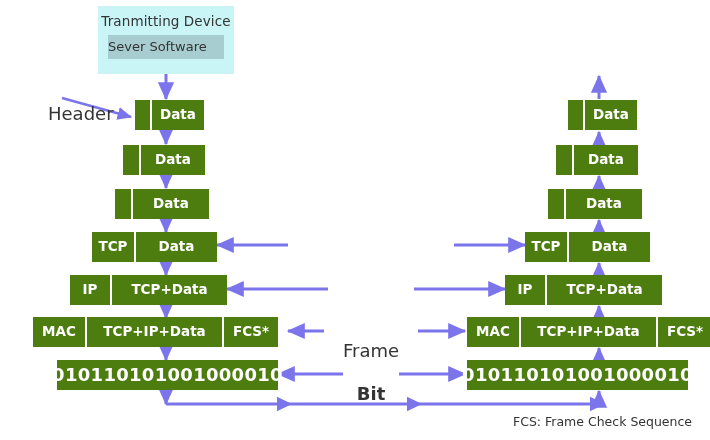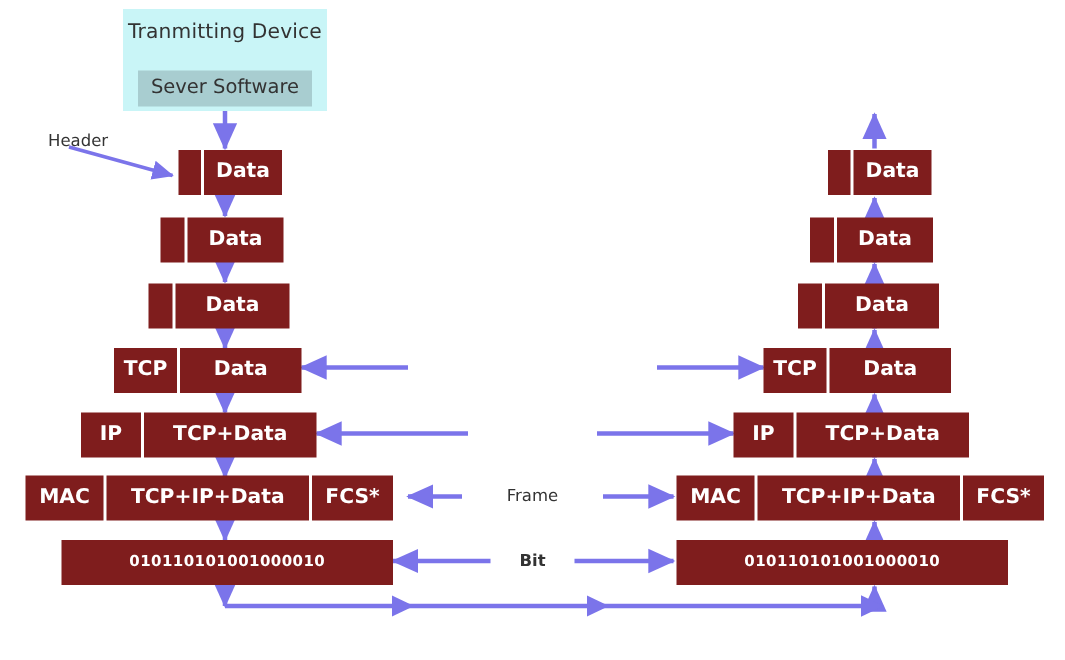--- a/index.html
+++ b/index.html
@@ -10,21 +10,21 @@
   body {
     width: 710px;
     height: 440px;
     position: relative;
     overflow: hidden;
     font-family: "DejaVu Sans", "Liberation Sans", sans-serif;
     color: #333333;
   }
   #canvas {
     position: absolute;
-    left: 0; top: 0;
+    left: 16px; top: 0;
     width: 576px;
     height: 440px;
     border-radius: 20px;
   }
   .abs { position: absolute; box-sizing: border-box; }
 
   
   .device-panel {
     background: #c9f5f7;
     display: flex;
@@ -37,48 +37,49 @@
     font-size: 13.5px;
     color: #333333;
     line-height: 18px;
     letter-spacing: 0.1px;
   }
   .device-sub {
     background: #a8cdd0;
     color: #333333;
     font-size: 13px;
     line-height: 24px;
-    text-align: center;
-    margin-top: 17px;
+    text-align: left;
+    margin-top: 5px;
   }
 
   
   .blk {
-    background: #7f1d1d;
+    background: #4d7c0f;
     color: #ffffff;
     font-size: 13.5px;
     font-weight: bold;
     display: flex;
     align-items: center;
     justify-content: center;
     line-height: 1;
     white-space: nowrap;
   }
   .blk.plain {  }
   .blk.bits {
-    font-size: 10px;
+    font-size: 18px;
     letter-spacing: 0.3px;
   }
 
   
   .label {
-    font-size: 11px;
+    font-size: 18px;
     color: #333333;
     white-space: nowrap;
     line-height: 16px;
+    margin-top: 20px;
   }
   .label.center { text-align: center; }
   .note {
     font-size: 12.5px;
     color: #333333;
     white-space: nowrap;
   }
 
   
   #arrows {
@@ -189,14 +190,15 @@
 
   <div class="abs blk" style="left:451px; top:317px; width:52px; height:30px;">MAC</div>
   <div class="abs blk" style="left:505px; top:317px; width:135px; height:30px;">TCP+IP+Data</div>
   <div class="abs blk" style="left:642px; top:317px; width:54px; height:30px;">FCS*</div>
 
   <div class="abs blk bits" style="left:451px; top:360px; width:221px; height:30px;">010110101001000010</div>
 
   <div class="abs label center" style="left:312px; top:323px; width:86px;">Frame</div>
   <div class="abs label center" style="left:330px; top:366px; width:50px;font-weight:bold;">Bit</div>
 
+  <div class="abs note" style="left:497px; top:414px;">FCS: Frame Check Sequence</div>
 
 </div>
 
 </body></html>

